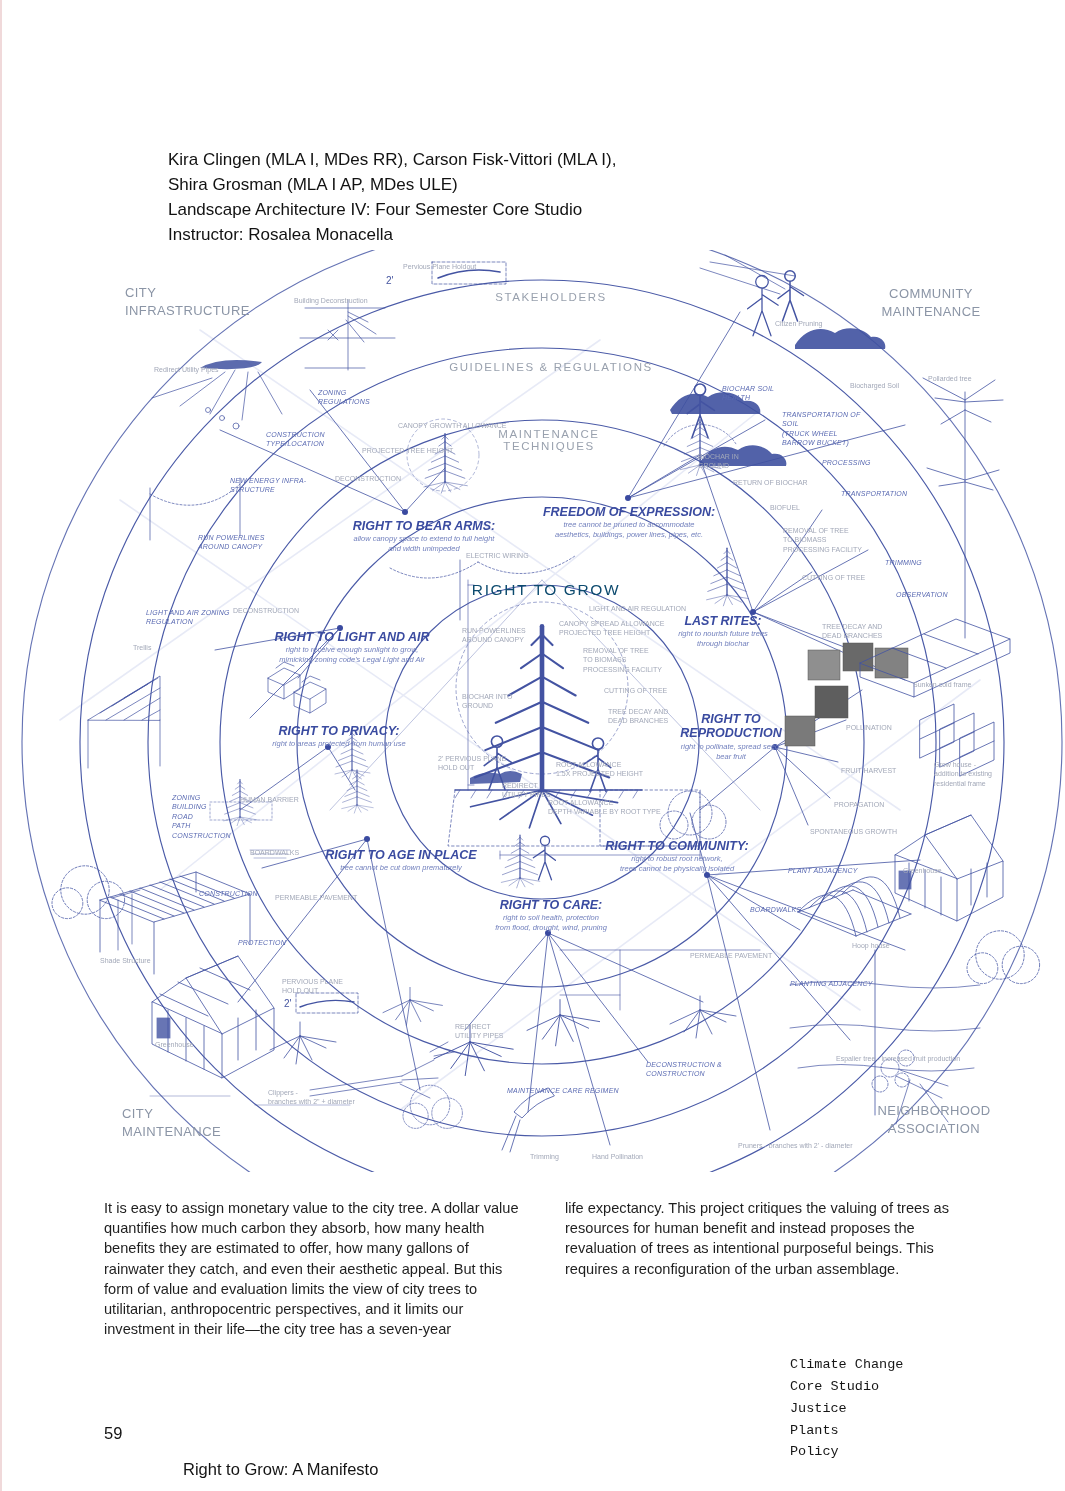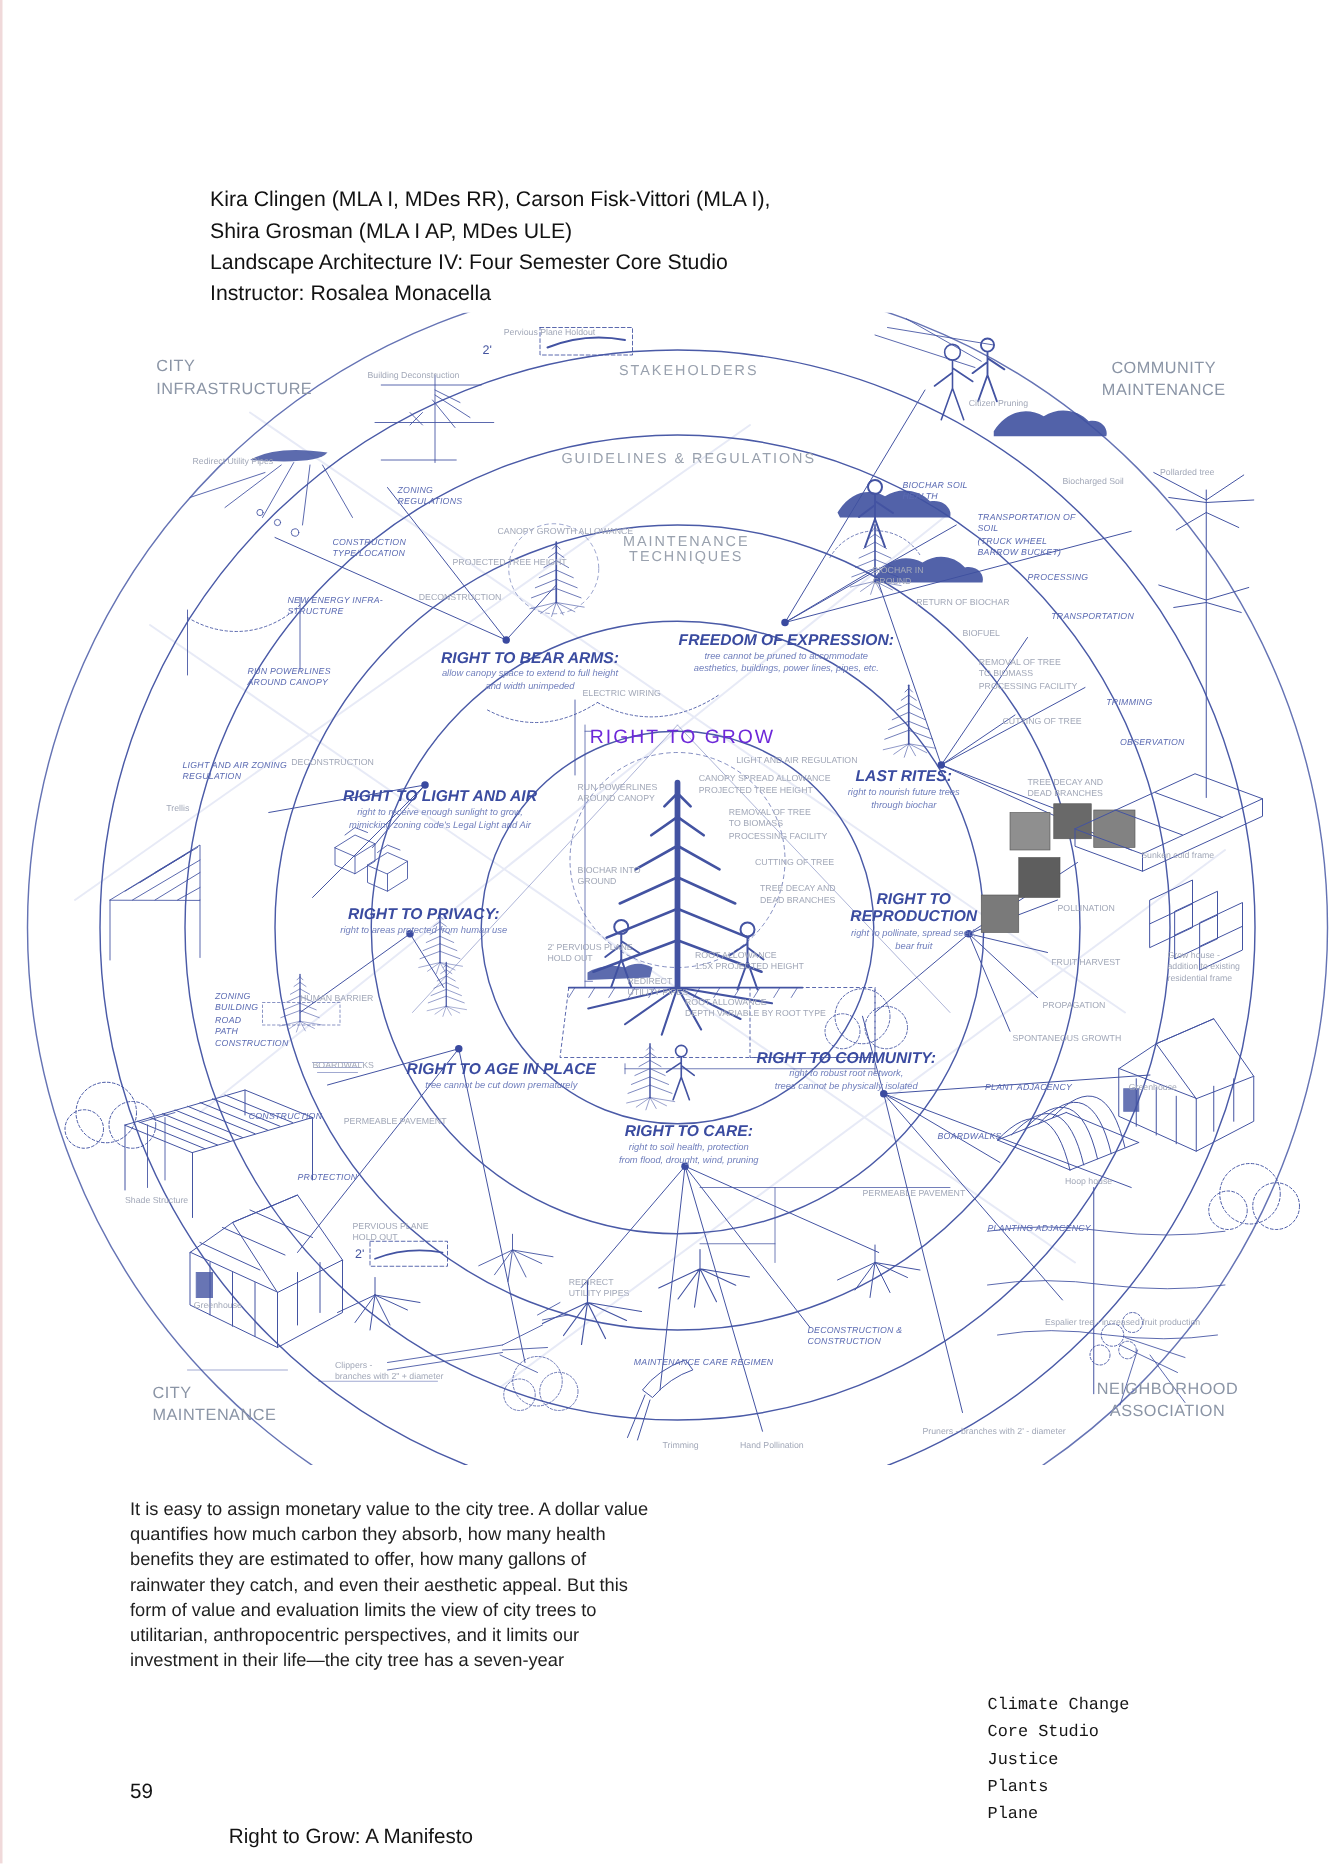--- a/index.html
+++ b/index.html
@@ -11,21 +11,21 @@
   .authors{position:absolute;left:168px;top:147px;width:640px;
            font-size:17px;line-height:1.48;color:#121212;font-weight:500;white-space:pre-line;}
   
   #diagram-art{position:absolute;left:0;top:250px;width:1065px;height:922px;overflow:hidden;}
   #diagram-art svg{display:block;}
   #diagram-labels{position:absolute;left:0;top:0;width:1065px;height:1491px;pointer-events:none;}
   .lbl{position:absolute;white-space:pre-line;}
   .a-c{transform:translateX(-50%);text-align:center;}
   .s-corner{font-size:13px;color:#8b95a6;line-height:1.35;letter-spacing:.4px;}
   .s-ring{font-size:11.5px;color:#99a1ae;letter-spacing:1.6px;}
-  .s-center{font-size:15.5px;color:#6d28d9;letter-spacing:1.6px;font-weight:500;text-align:right;}
+  .s-center{font-size:15.5px;color:#0c4a6e;letter-spacing:1.6px;font-weight:500;text-align:right;}
   .s-right{font-size:12.5px;color:#3a4ba0;font-style:italic;font-weight:bold;line-height:1.15;max-width:200px;}
   .s-right .sub{font-size:7.5px;font-weight:normal;color:#7280bd;margin-top:1px;line-height:1.3;}
   .s-note{font-size:7px;color:#5a6ab2;font-style:italic;letter-spacing:.2px;line-height:1.35;max-width:120px;}
   .s-gray{font-size:7px;color:#a2a8b8;line-height:1.35;max-width:140px;}
   .s-dim{font-size:10px;color:#44549f;}
   
   .bodycol{position:absolute;top:1198px;width:424px;font-size:14.6px;line-height:1.385;color:#1f1f1f;font-weight:500;}
   #col1{left:104px;} #col2{left:565px;}
   
   .pageno{position:absolute;left:104px;top:1424px;font-size:16.5px;color:#141414;font-weight:500;}
@@ -399,23 +399,24 @@
       <div class="lbl s-gray" style="left: 530px; top: 1152px;"><div>Trimming</div></div>
       <div class="lbl s-gray" style="left: 592px; top: 1152px;"><div>Hand Pollination</div></div>
       <div class="lbl s-gray" style="left: 738px; top: 1141px;"><div>Pruners - branches with 2' - diameter</div></div>
       <div class="lbl s-gray" style="left: 852px; top: 941px;"><div>Hoop house</div></div>
       <div class="lbl s-note" style="left: 790px; top: 979px;"><div>PLANTING ADJACENCY</div></div>
       <div class="lbl s-note" style="left: 788px; top: 866px;"><div>PLANT ADJACENCY</div></div>
       <div class="lbl s-gray" style="left: 836px; top: 1054px;"><div>Espalier tree - increased fruit production</div></div>
     </div>
 
   <div class="bodycol" id="col1">It is easy to assign monetary value to the city tree. A dollar value quantifies how much carbon they absorb, how many health benefits they are estimated to offer, how many gallons of rainwater they catch, and even their aesthetic appeal. But this form of value and evaluation limits the view of city trees to utilitarian, anthropocentric perspectives, and it limits our investment in their life—the city tree has a seven-year</div>
+  <div class="bodycol" id="col2">life expectancy. This project critiques the valuing of trees as resources for human benefit and instead proposes the revaluation of trees as intentional purposeful beings. This requires a reconfiguration of the urban assemblage.</div>
 
   <div class="pageno">59</div>
   <div class="foot-title">Right to Grow: A Manifesto</div>
   <div id="tags">
       <div>Climate Change</div>
       <div>Core Studio</div>
       <div>Justice</div>
       <div>Plants</div>
-      <div>Plane</div>
+      <div>Policy</div>
     </div>
 </div>
 
 </body></html>

